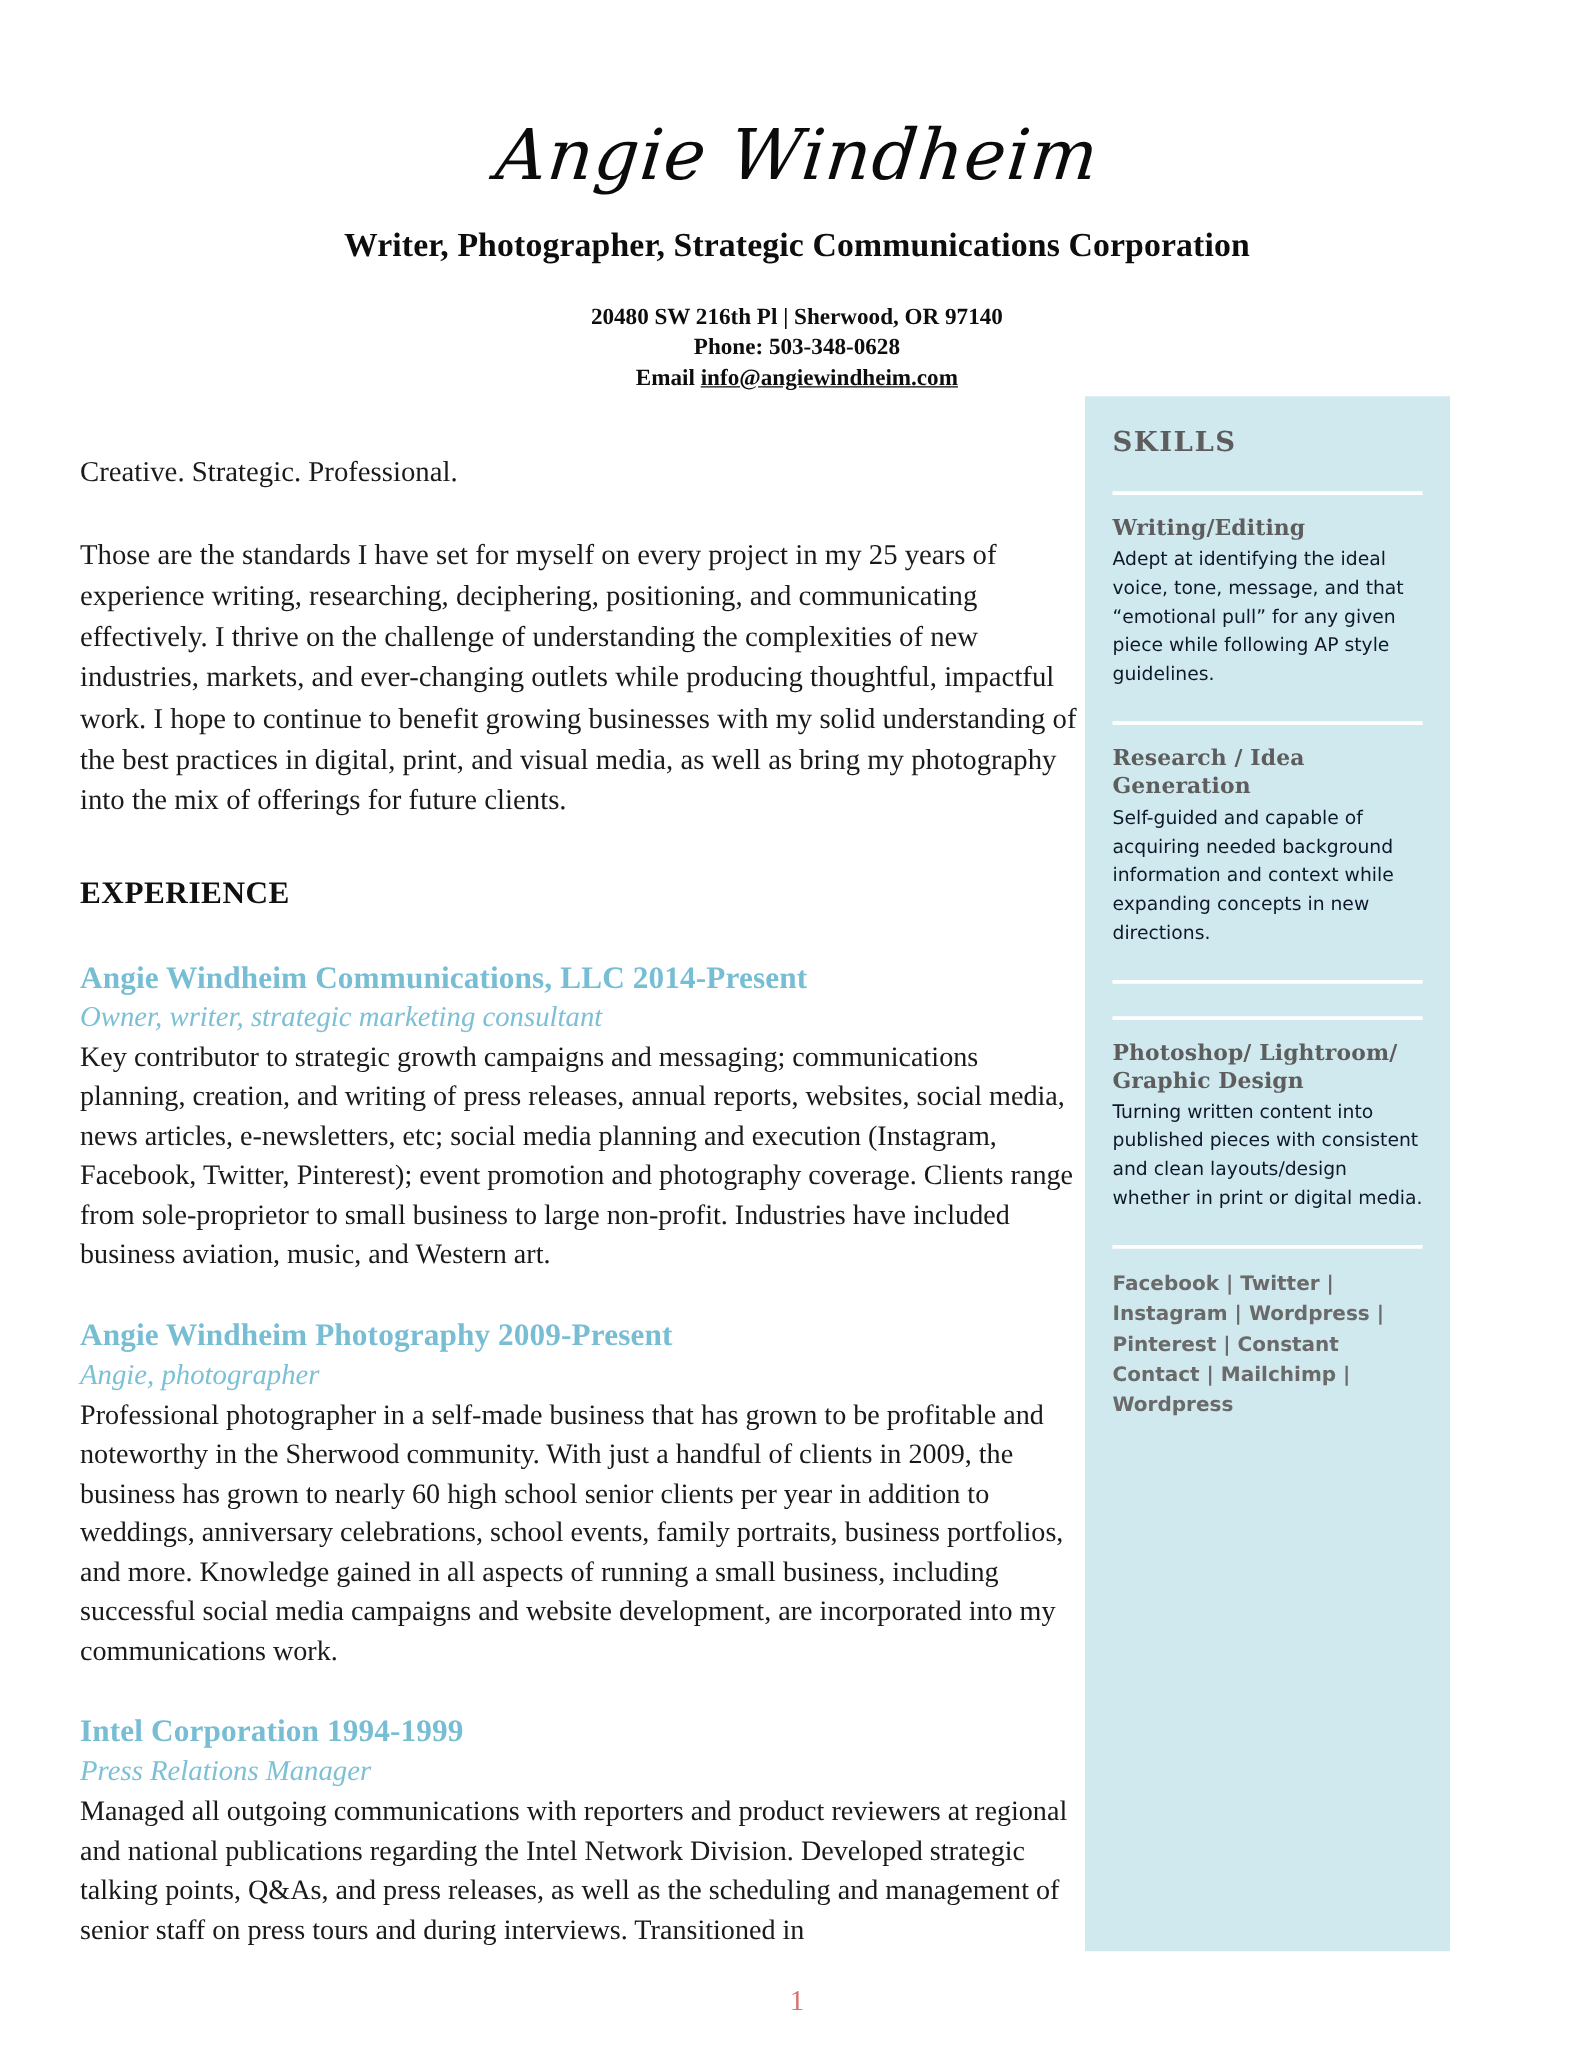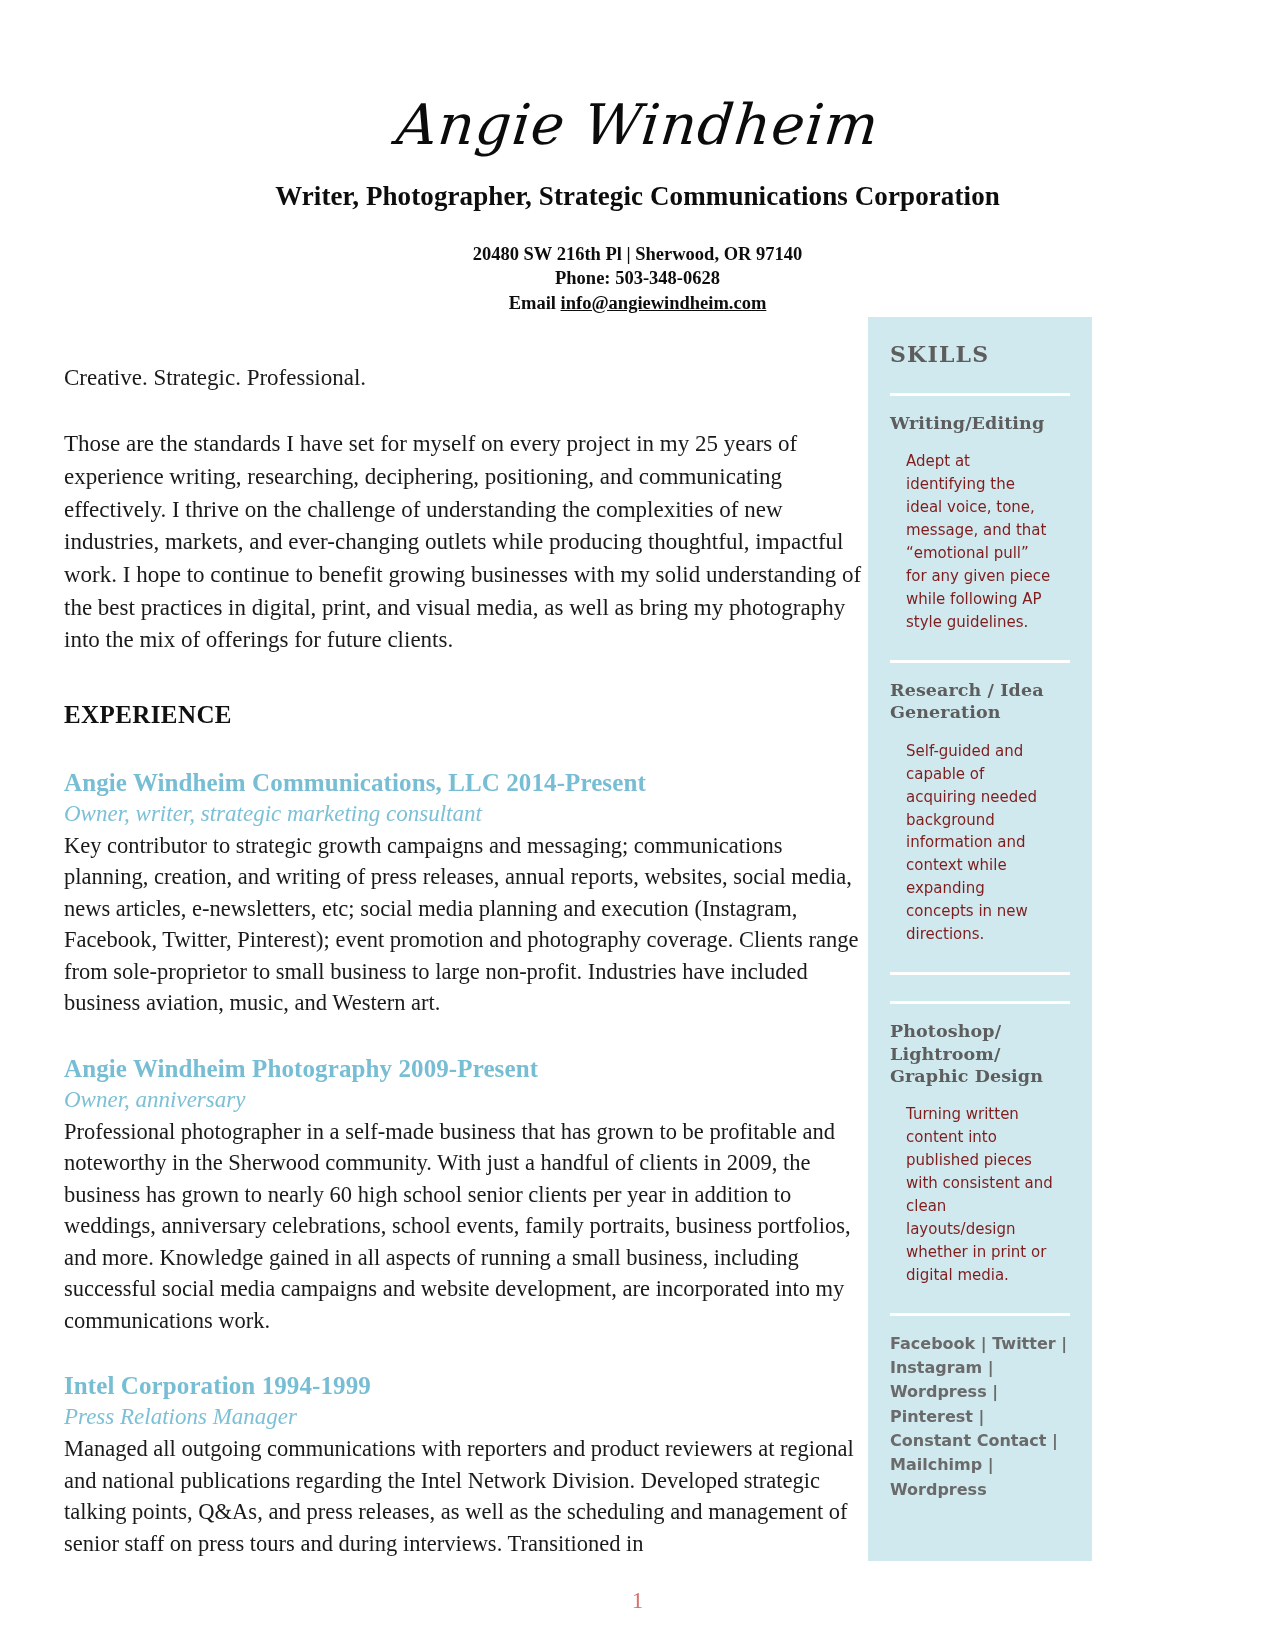--- a/index.html
+++ b/index.html
@@ -106,21 +106,21 @@
     font-size: 22.5px;
     line-height: 1.40;
     margin: 0;
   }
 
   
   .sidebar {
     position: absolute;
     left: 868px;
     top: -44px;
-    width: 224px;
+    width: 292px;
     background: #d0e9ef;
     padding: 22px 22px 26px 22px;
     box-sizing: border-box;
     min-height: 1244px;
   }
   .sb-title {
     font-family: "DejaVu Serif", serif;
     font-weight: bold;
     font-size: 22px;
     letter-spacing: 1.2px;
@@ -138,22 +138,22 @@
     font-size: 17.5px;
     line-height: 1.28;
     color: #5d5d5d;
     margin: 0 0 2px 0;
     letter-spacing: 0.1px;
   }
   .sb-body {
     font-family: "DejaVu Sans", sans-serif;
     font-size: 15px;
     line-height: 1.53;
-    color: #7f1d1d;
-    margin: 16px;
+    color: #0f172a;
+    margin: 0;
   }
   .sb-links {
     font-family: "DejaVu Sans", sans-serif;
     font-weight: bold;
     font-size: 16px;
     line-height: 1.52;
     color: #6a6a6a;
     margin: 0;
   }
 
@@ -190,21 +190,21 @@
     <h2 class="section-title">EXPERIENCE</h2>
 
     <div class="job">
       <div class="job-head">Angie Windheim Communications, LLC  2014-Present</div>
       <div class="job-sub">Owner, writer, strategic marketing consultant</div>
       <p class="job-desc">Key contributor to strategic growth campaigns and messaging; communications planning, creation, and writing of press releases, annual reports, websites, social media, news articles, e-newsletters, etc; social media planning and execution (Instagram, Facebook, Twitter, Pinterest); event promotion and photography coverage. Clients range from sole-proprietor to small business to large non-profit. Industries have included business aviation, music, and Western art.</p>
     </div>
 
     <div class="job">
       <div class="job-head">Angie Windheim Photography 2009-Present</div>
-      <div class="job-sub">Owner, anniversary</div>
+      <div class="job-sub">Angie, photographer</div>
       <p class="job-desc">Professional photographer in a self-made business that has grown to be profitable and noteworthy in the Sherwood community. With just a handful of clients in 2009, the business has grown to nearly 60 high school senior clients per year in addition to weddings, anniversary celebrations, school events, family portraits, business portfolios, and more. Knowledge gained in all aspects of running a small business, including successful social media campaigns and website development, are incorporated into my communications work.</p>
     </div>
 
     <div class="job">
       <div class="job-head">Intel Corporation 1994-1999</div>
       <div class="job-sub">Press Relations Manager</div>
       <p class="job-desc">Managed all outgoing communications with reporters and product reviewers at regional and national publications regarding the Intel Network Division. Developed strategic talking points, Q&amp;As, and press releases, as well as the scheduling and management of senior staff on press tours and during interviews. Transitioned in</p>
     </div>
   </div>
 

